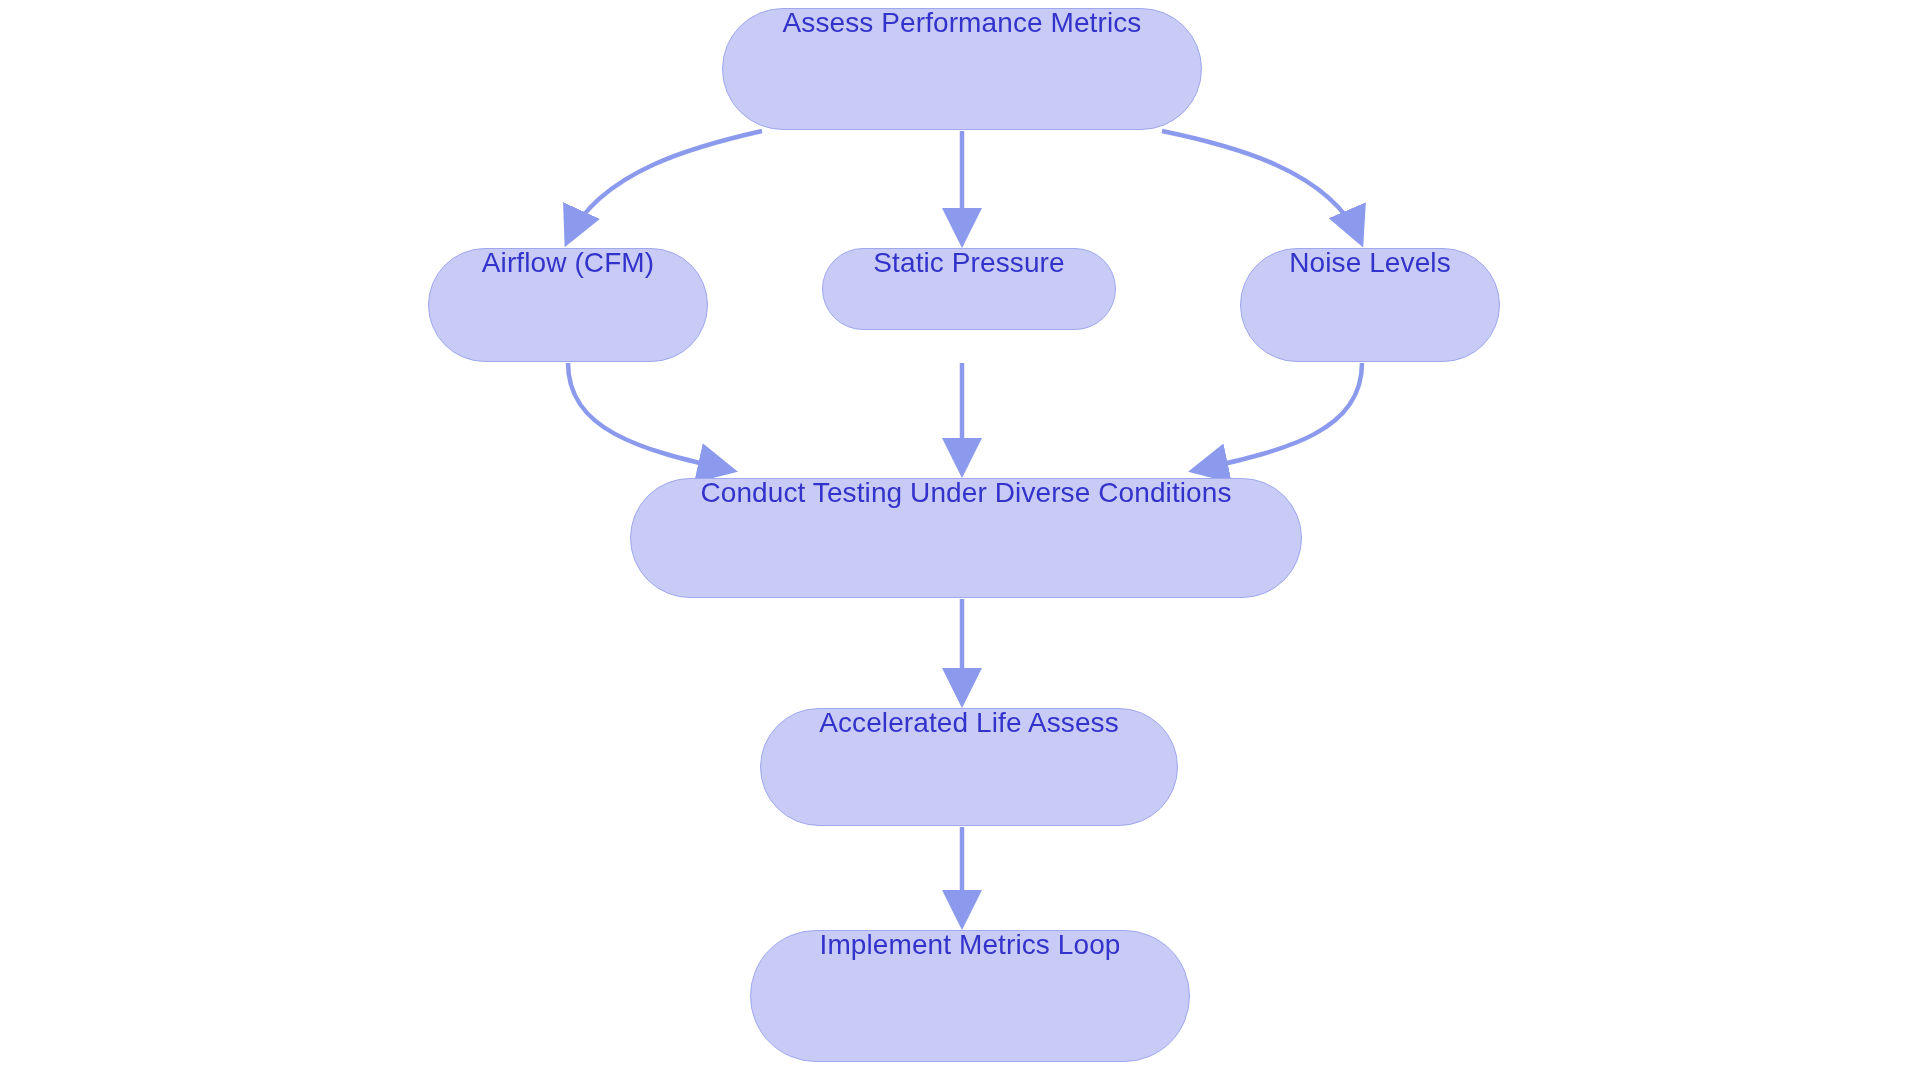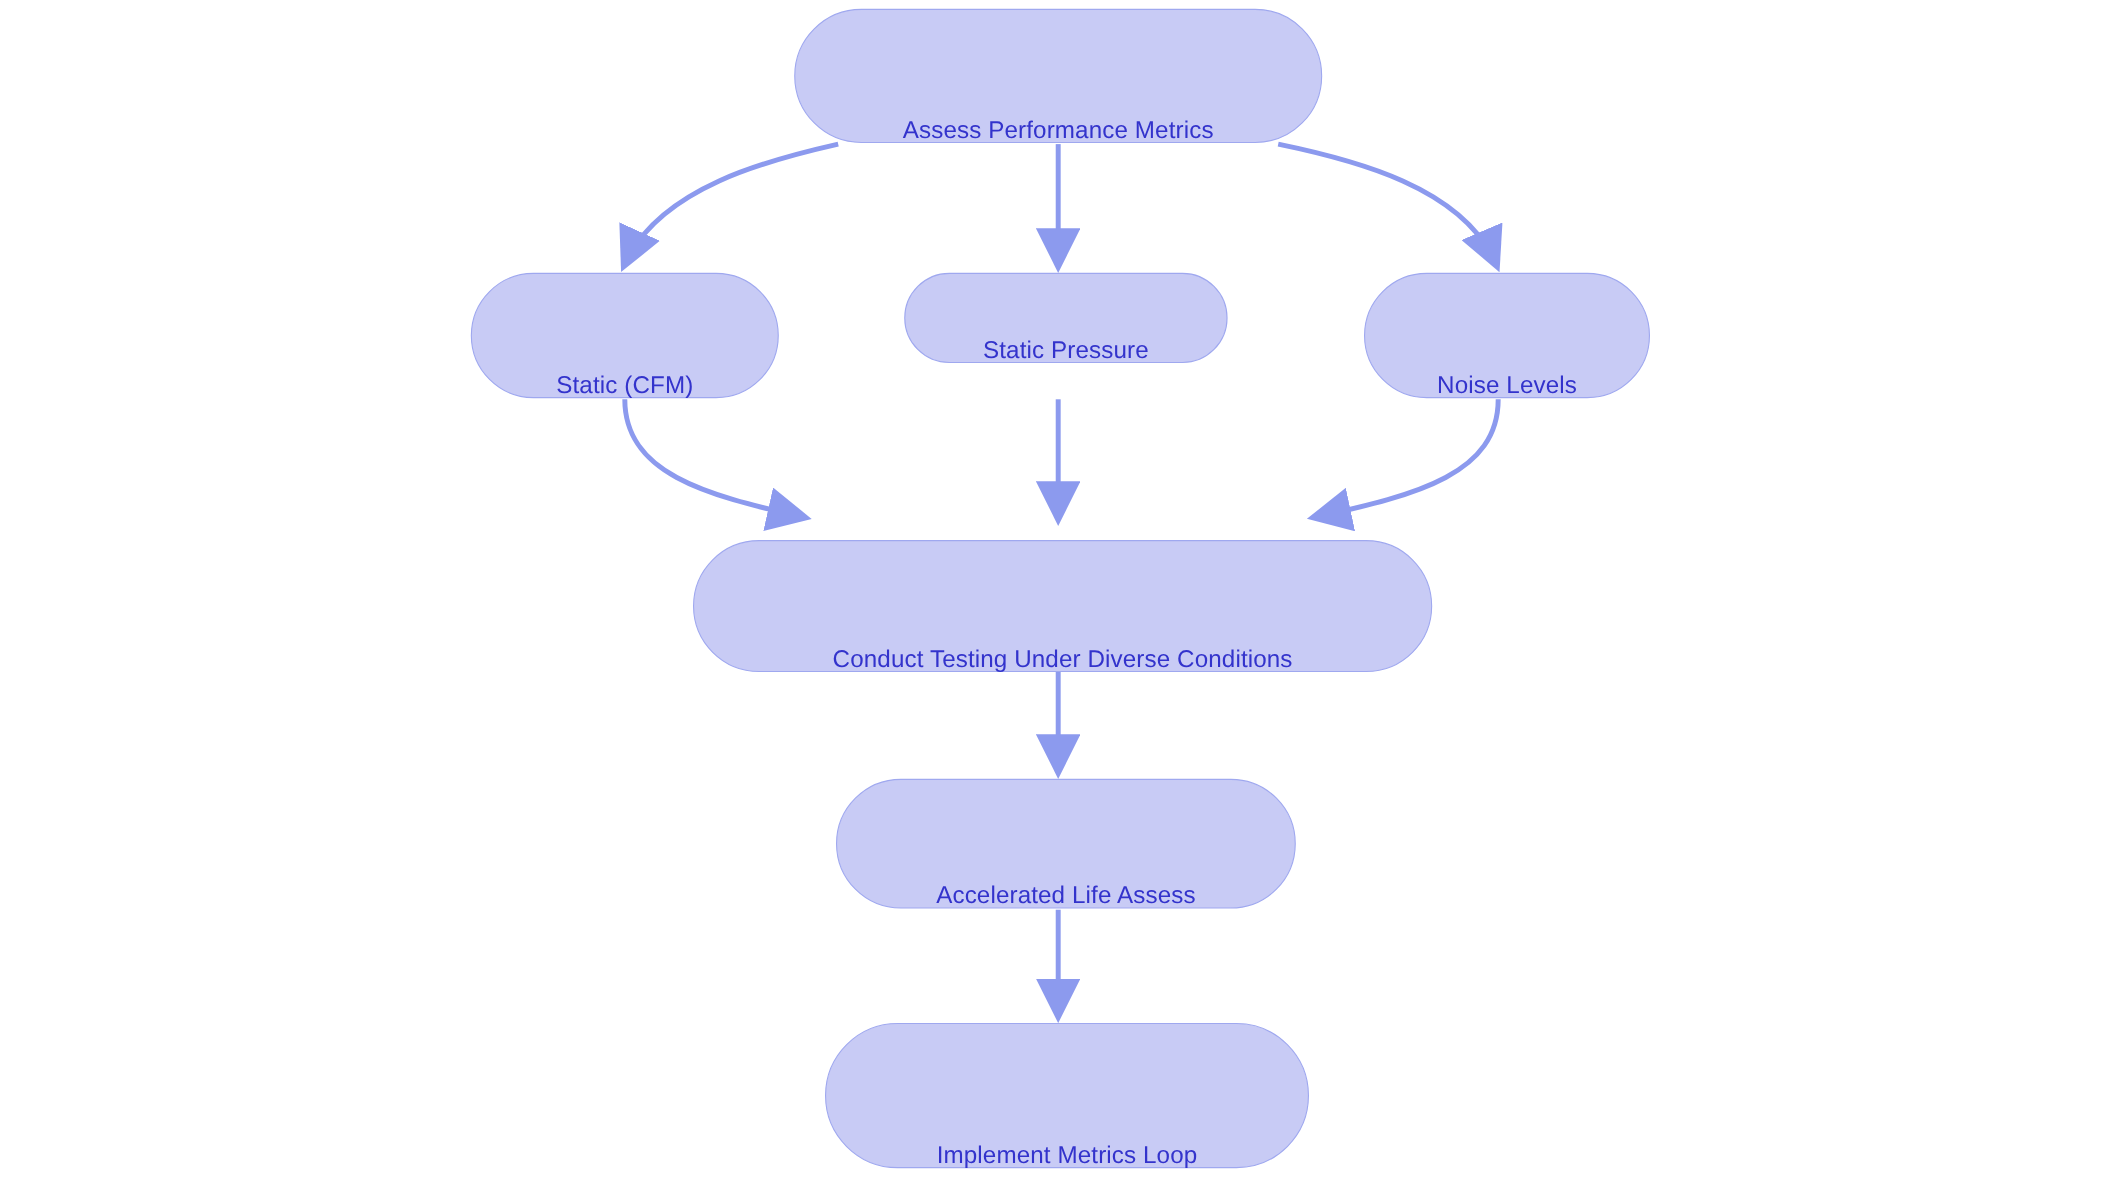--- a/index.html
+++ b/index.html
@@ -26,40 +26,40 @@
     height: 1083px;
     pointer-events: none;
   }
   .node {
     position: absolute;
     box-sizing: border-box;
     background: #c8cbf5;
     border: 1.6px solid #9fa8ef;
     border-radius: 999px;
     display: flex;
-    align-items: flex-end;
+    align-items: flex-start;
     justify-content: center;
     color: #3333cc;
-    font-size: 22px;
+    font-size: 28px;
     font-weight: 400;
     letter-spacing: 0.1px;
     white-space: nowrap;
     line-height: 1;
     z-index: 2;
   }
   .node .node-label {
     color: #3333cc;
     pointer-events: none;
   }
   
   #node-assess        { left: 722px;  top: 8px;   width: 480px; height: 122px; }
   #node-airflow       { left: 428px;  top: 248px; width: 280px; height: 114px; }
   #node-static        { left: 822px;  top: 248px; width: 294px; height: 82px; }
   #node-noise         { left: 1240px; top: 248px; width: 260px; height: 114px; }
-  #node-conduct       { left: 630px;  top: 478px; width: 672px; height: 120px; margin-top: 13px; }
+  #node-conduct       { left: 630px;  top: 478px; width: 672px; height: 120px; }
   #node-accelerated   { left: 760px;  top: 708px; width: 418px; height: 118px; }
   #node-feedback      { left: 750px;  top: 930px; width: 440px; height: 132px; }
 </style>
 </head>
 <body>
 
 <div id="canvas">
 
   <svg id="edge-layer" viewBox="0 0 1920 1083" width="1920" height="1083" xmlns="http://www.w3.org/2000/svg">
     <defs>
@@ -83,21 +83,21 @@
     <path d="M 962 599 L 962 700" fill="none" stroke="#8c9aee" stroke-width="4.5" marker-end="url(#arrowhead)"></path>
 
     <path d="M 962 827 L 962 922" fill="none" stroke="#8c9aee" stroke-width="4.5" marker-end="url(#arrowhead)"></path>
   </svg>
 
   <div class="node" id="node-assess">
     <span class="node-label">Assess Performance Metrics</span>
   </div>
 
   <div class="node" id="node-airflow">
-    <span class="node-label">Static (CFM)</span>
+    <span class="node-label">Airflow (CFM)</span>
   </div>
 
   <div class="node" id="node-static">
     <span class="node-label">Static Pressure</span>
   </div>
 
   <div class="node" id="node-noise">
     <span class="node-label">Noise Levels</span>
   </div>
 

